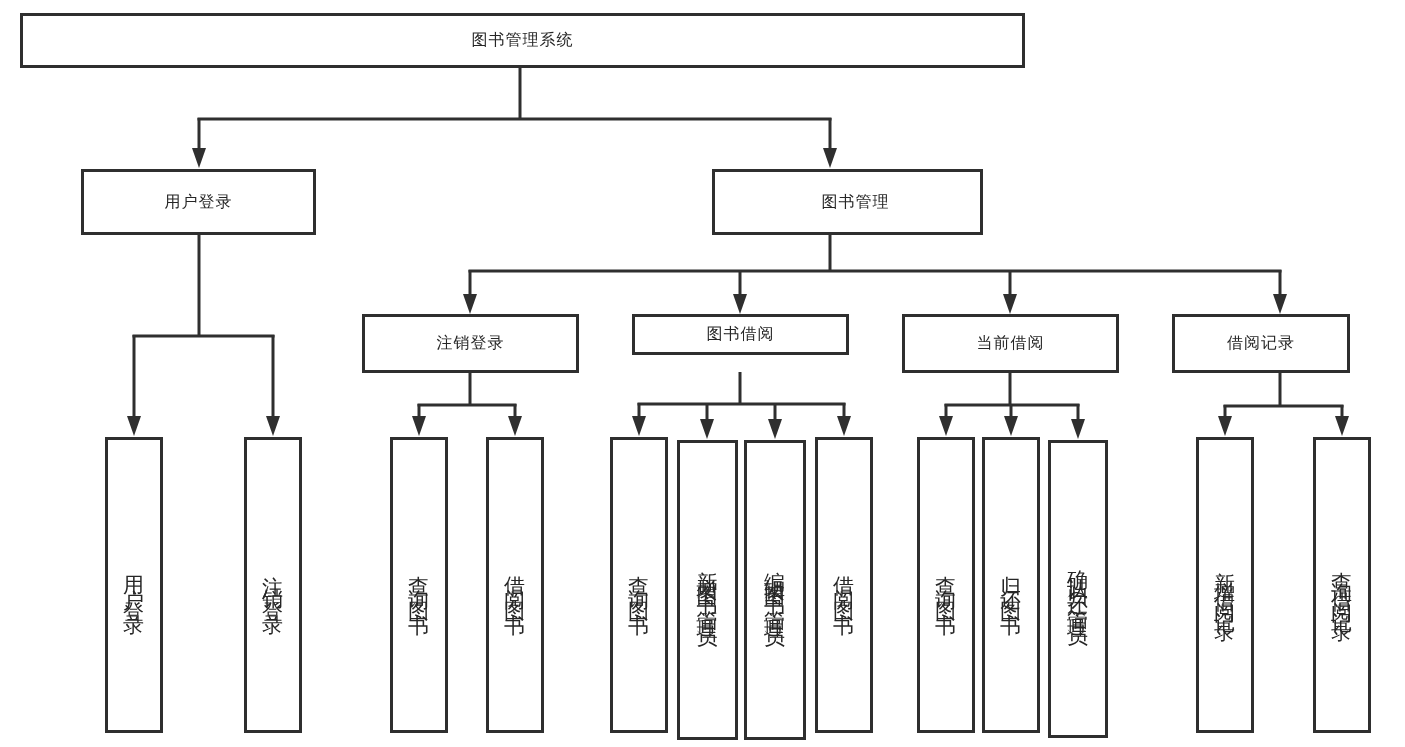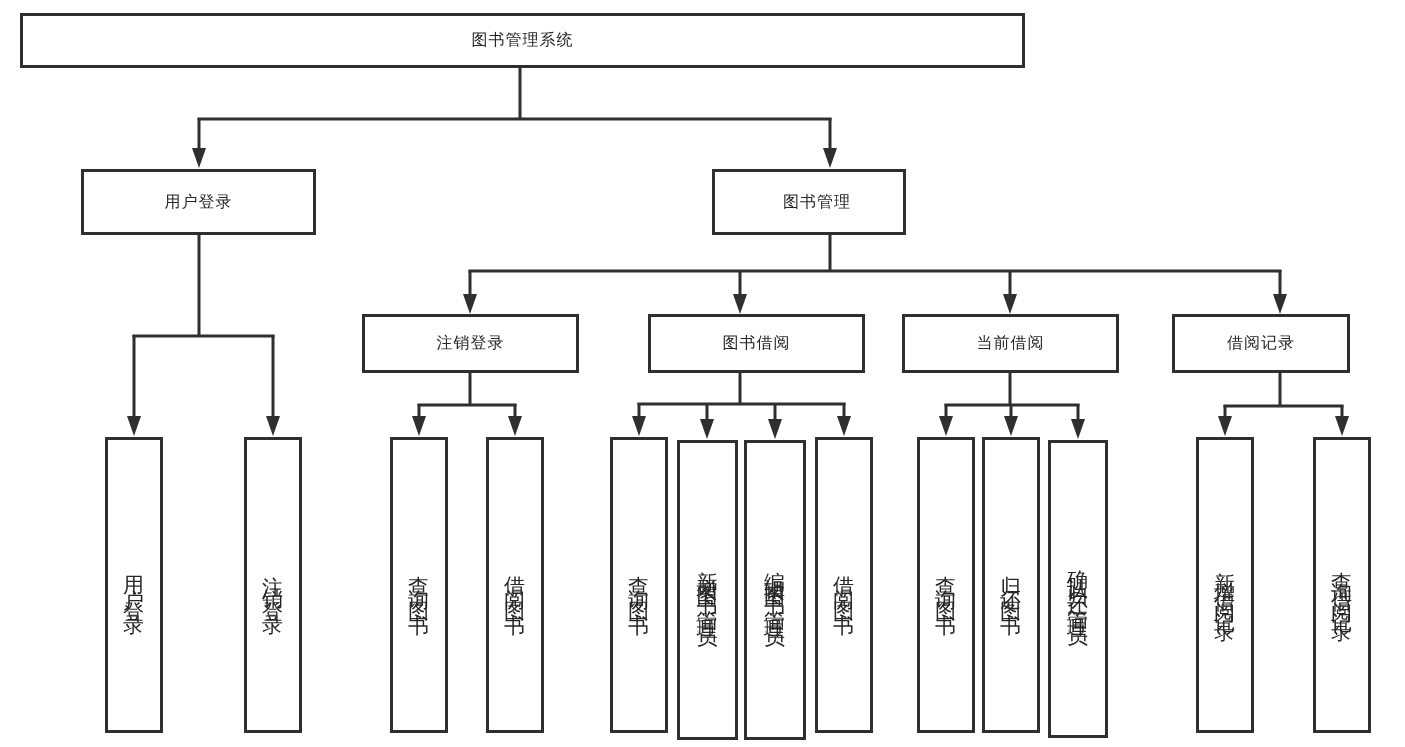--- a/index.html
+++ b/index.html
@@ -129,28 +129,28 @@
     </g>
   </svg>
 
   <div class="node h" style="left:20px;top:13px;width:1005px;height:55px;">
     <span>图书管理系统</span>
   </div>
 
   <div class="node h" style="left:81px;top:169px;width:235px;height:66px;">
     <span>用户登录</span>
   </div>
-  <div class="node h" style="left:712px;top:169px;width:194px;height:66px;padding-left:16px;">
+  <div class="node h" style="left:712px;top:169px;width:271px;height:66px;padding-left:16px;">
     <span>图书管理</span>
   </div>
 
   <div class="node h" style="left:362px;top:314px;width:217px;height:59px;">
     <span>注销登录</span>
   </div>
-  <div class="node h" style="left:648px;top:314px;width:217px;height:59px;">
+  <div class="node h" style="left:632px;top:314px;width:217px;height:41px;">
     <span>图书借阅</span>
   </div>
   <div class="node h" style="left:902px;top:314px;width:217px;height:59px;">
     <span>当前借阅</span>
   </div>
   <div class="node h" style="left:1172px;top:314px;width:178px;height:59px;">
     <span>借阅记录</span>
   </div>
 
   <div class="node v ls4" style="left:105px;top:437px;width:58px;height:296px;">

